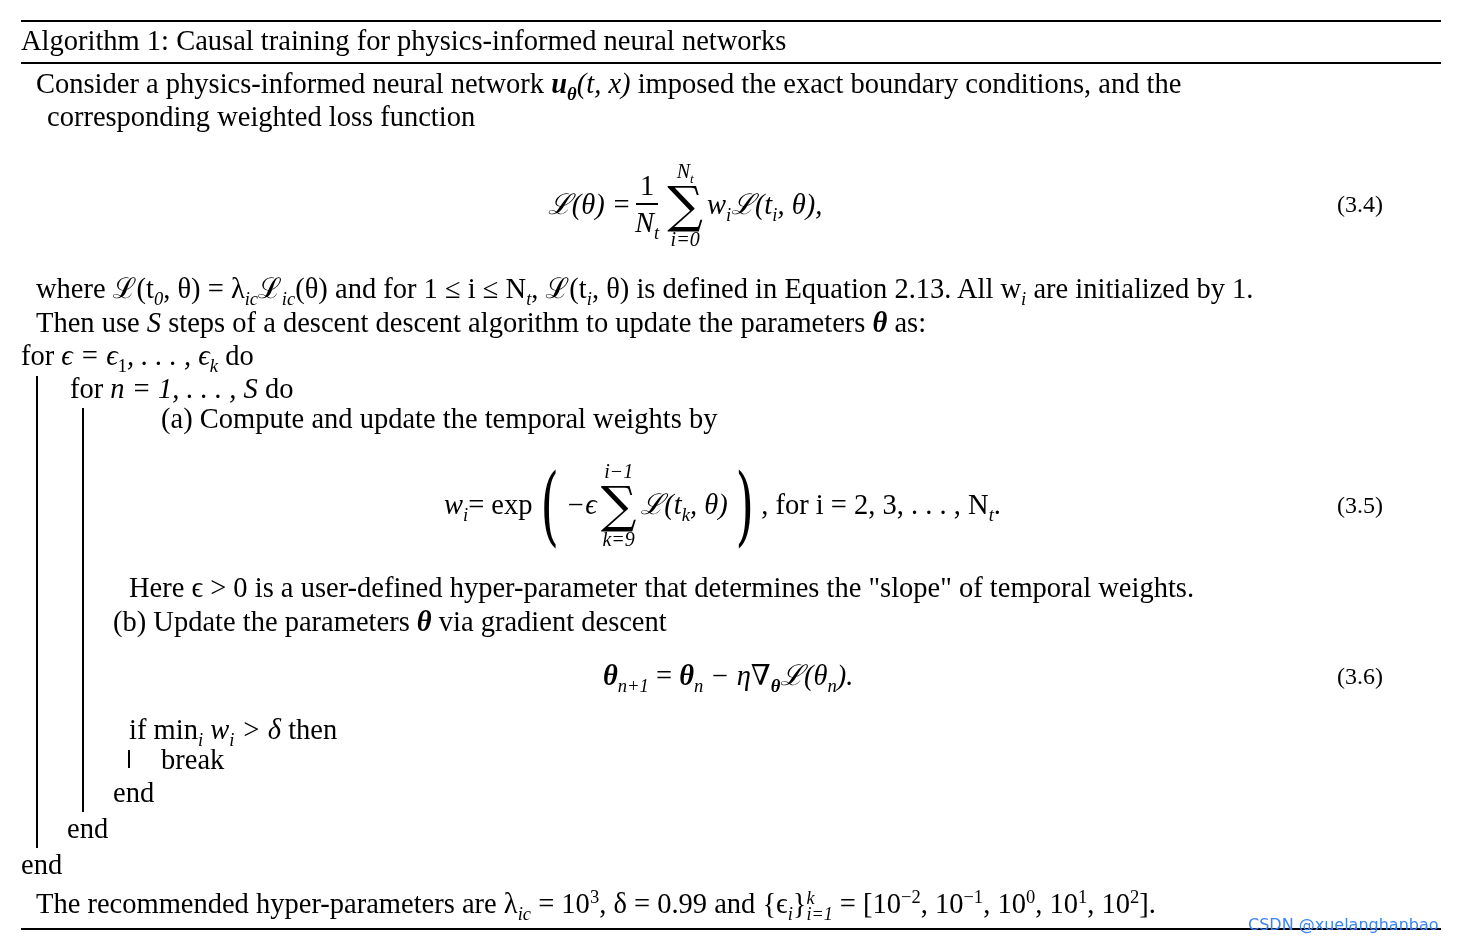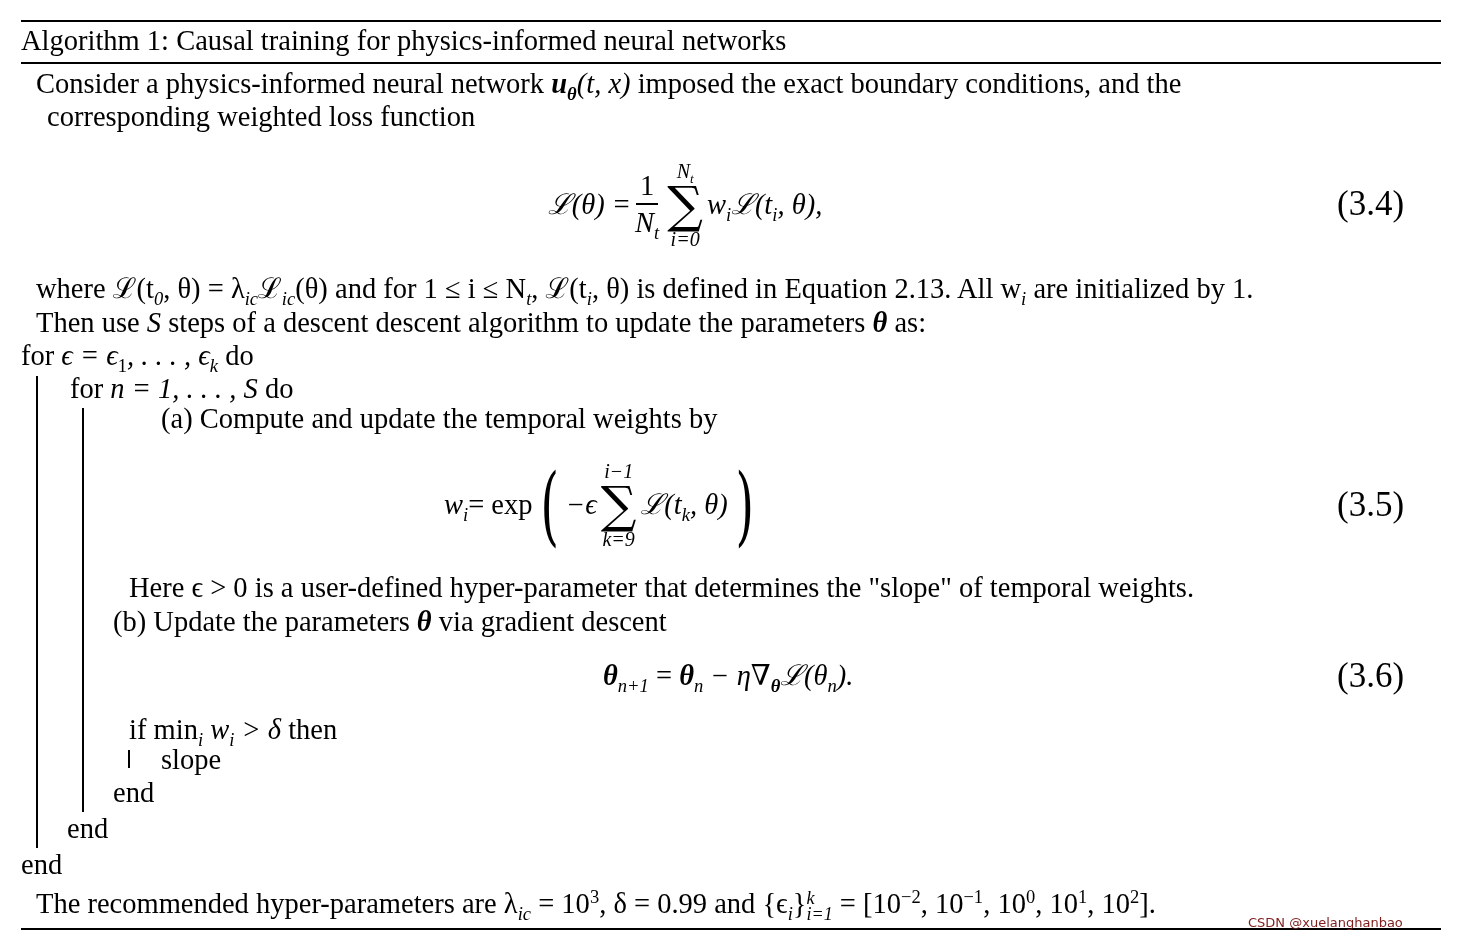--- a/index.html
+++ b/index.html
@@ -7,29 +7,29 @@
          font-family:"Liberation Serif","DejaVu Serif",serif; color:#000; }
   .abs { position:absolute; white-space:nowrap; }
   .rule { position:absolute; background:#000; }
   .vbar { position:absolute; background:#000; width:2px; }
   .txt { font-size:28.5px; line-height:32px; }
   .b { font-weight:normal; }
   .m { font-family:"Liberation Serif","DejaVu Serif",serif; font-style:italic; }
   .mr { font-family:"Liberation Serif","DejaVu Serif",serif; font-style:normal; }
   .bi { font-weight:bold; font-style:italic; }
   sub, sup { font-size:65%; line-height:0; }
-  .eqnum { font-size:35px; }
+  .eqnum { font-size:24px; }
   .frac { display:inline-flex; flex-direction:column; align-items:center; vertical-align:middle; margin:0 4px; }
   .frac .num { border-bottom:2px solid #000; padding:0 4px; line-height:34px; }
   .frac .den { line-height:36px; }
   .sum { display:inline-flex; flex-direction:column; align-items:center; vertical-align:middle; margin:0 4px; }
   .sum .lim { font-size:20px; line-height:22px; font-style:italic; }
   .sum .sig { font-size:50px; line-height:46px; font-family:"DejaVu Serif",serif; }
   .paren { font-size:86px; font-family:"DejaVu Serif",serif; font-weight:100; vertical-align:middle; line-height:86px; transform:scaleX(0.55); display:inline-block; }
-  .watermark { font-family:"DejaVu Sans","Liberation Sans",sans-serif; font-size:13px; color:#7f1d1d; }
+  .watermark { font-family:"DejaVu Sans","Liberation Sans",sans-serif; font-size:16px; color:#3b82f6; }
 </style>
 </head>
 <body>
 
 <div class="rule" style="left:21px; top:20px; width:1420px; height:2px;"></div>
 <div class="rule" style="left:21px; top:62px; width:1420px; height:2px;"></div>
 <div class="rule" style="left:21px; top:928px; width:1420px; height:2px;"></div>
 
 <div class="vbar" style="left:36px; top:376px; height:472px;"></div>
 <div class="vbar" style="left:82px; top:408px; height:404px;"></div>
@@ -86,38 +86,39 @@
     <span class="mr"> = exp</span>
   <span class="paren">(</span>
   <span class="m">−ϵ</span>
   <span class="sum">
     <span class="lim">i−1</span>
     <span class="sig">∑</span>
     <span class="lim">k=9</span>
   </span>
   <span class="m"><span>ℒ(t</span><sub>k</sub><span>, θ)</span></span>
   <span class="paren">)</span>
+  <span class="mr"><span>, for i = 2, 3, . . . , N</span><sub class="m">t</sub><span>.</span></span>
 </div>
 <div class="abs txt eqnum" style="left:1337px; top:489px;">(3.5)</div>
 
 <div class="abs txt" style="left:129px; top:572px;">Here ϵ &gt; 0 is a user-defined hyper-parameter that determines the "slope" of temporal weights.</div>
 
 <div class="abs txt" style="left:113px; top:606px;">
   <span>(b) Update the parameters </span><span class="bi">θ</span><span> via gradient descent</span>
 </div>
 
 <div class="abs txt" style="left:603px; top:660px;">
   <span class="bi">θ</span><sub class="m">n+1</sub><span class="mr"> = </span><span class="bi">θ</span><sub class="m">n</sub><span class="m"> − η∇</span><sub class="bi">θ</sub><span class="m">ℒ(θ</span><sub class="m">n</sub><span class="m">).</span>
 </div>
 <div class="abs txt eqnum" style="left:1337px; top:660px;">(3.6)</div>
 
 <div class="abs txt" style="left:129px; top:714px;">
   <span class="b">if</span><span class="mr"> min</span><sub class="m">i</sub><span class="m"> w</span><sub class="m">i</sub><span class="m"> &gt; δ </span><span class="b">then</span>
 </div>
-<div class="abs txt" style="left:161px; top:744px;">slope</div>
+<div class="abs txt" style="left:161px; top:744px;">break</div>
 <div class="abs txt b" style="left:113px; top:777px;">end</div>
 <div class="abs txt b" style="left:67px; top:813px;">end</div>
 <div class="abs txt b" style="left:21px; top:849px;">end</div>
 
 <div class="abs txt" style="left:36px; top:888px;">
   <span>The recommended hyper-parameters are λ</span><sub class="m">ic</sub><span> = 10</span><sup>3</sup><span>, δ = 0.99 and {ϵ</span><sub class="m">i</sub><span>}</span><span style="display:inline-flex; flex-direction:column; vertical-align:middle; font-size:18px; line-height:16px;">
       <span class="m">k</span>
       <span class="m">i=1</span>
     </span><span> = [10</span><sup>−2</sup><span>, 10</span><sup>−1</sup><span>, 10</span><sup>0</sup><span>, 10</span><sup>1</sup><span>, 10</span><sup>2</sup><span>].</span>
 </div>

